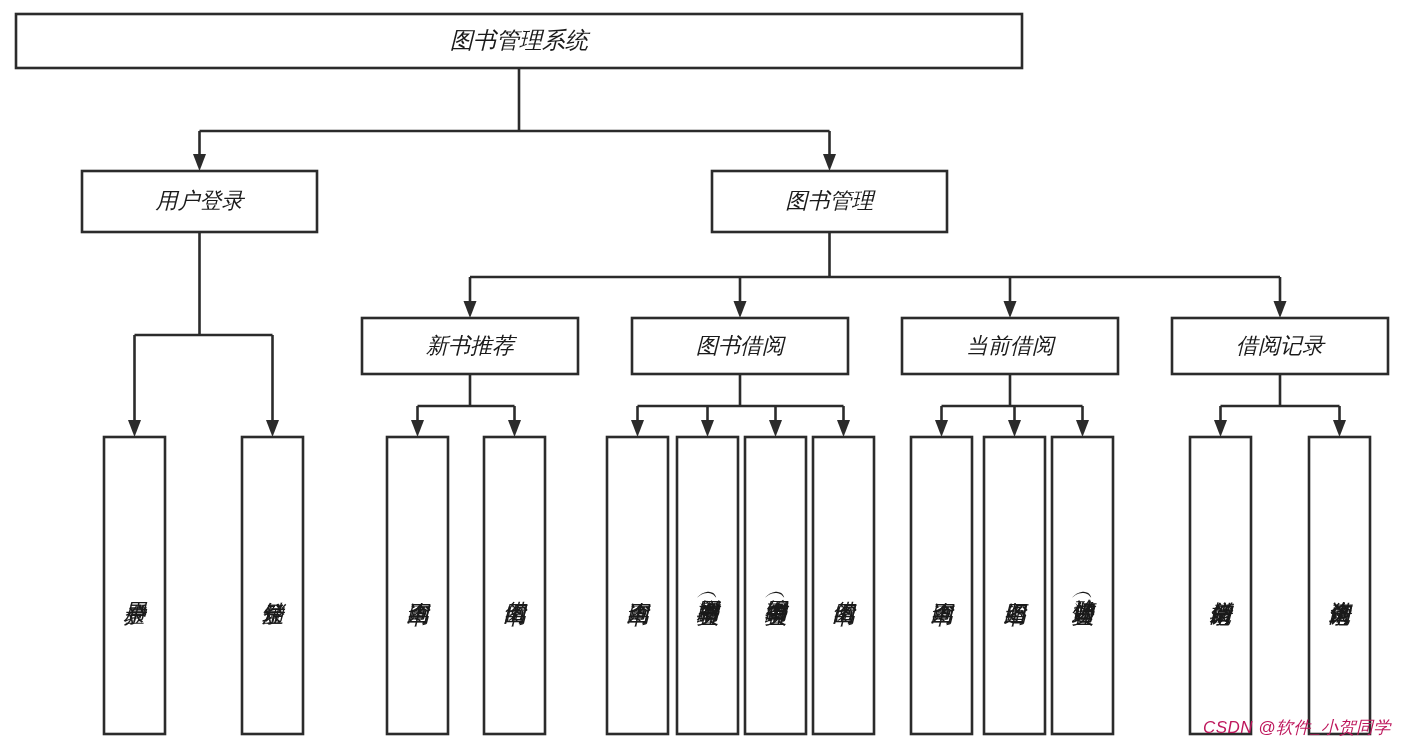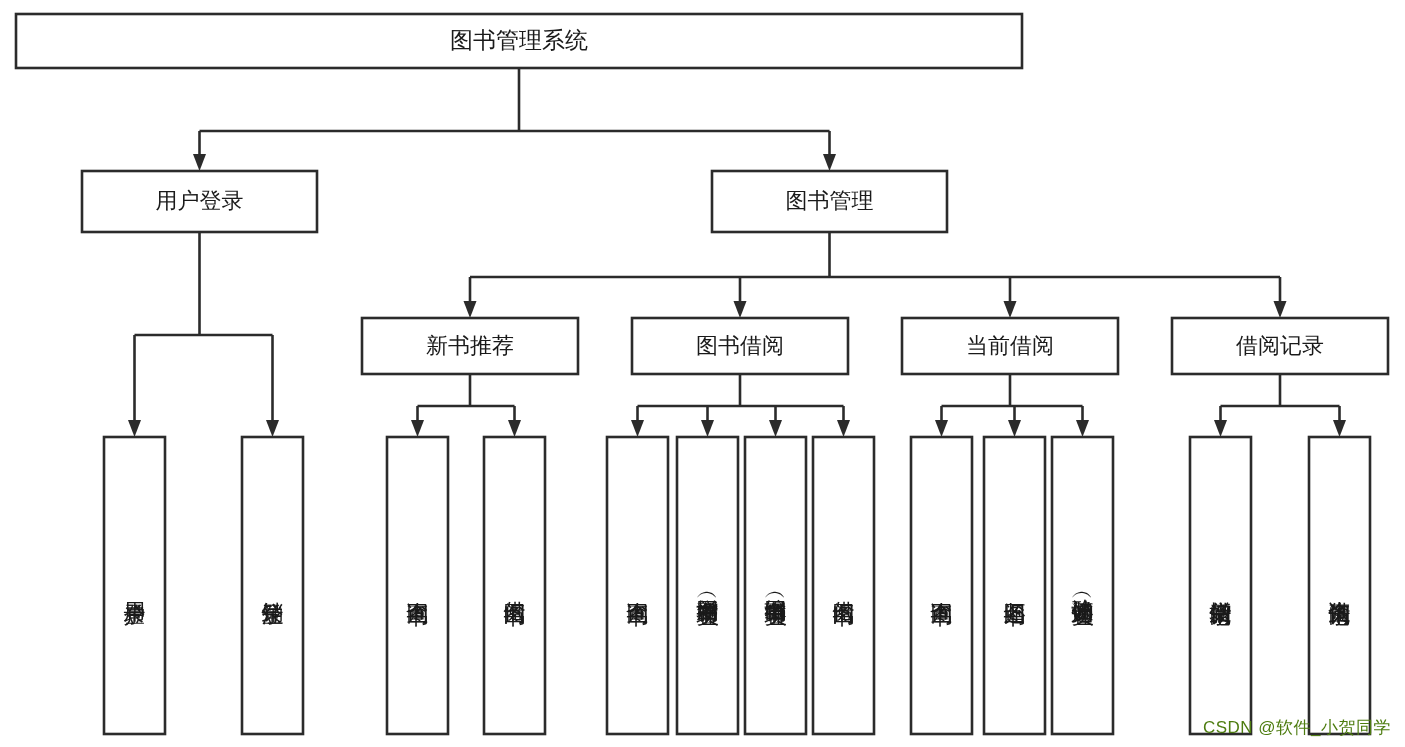--- a/index.html
+++ b/index.html
@@ -9,20 +9,21 @@
   }
   body {
     font-family: "Liberation Sans", "DejaVu Sans", sans-serif;
   }
   #stage {
     position: relative;
     width: 1405px;
     height: 747px;
     background: #ffffff;
     overflow: hidden;
+    font-style: italic;
   }
   svg.diagram {
     position: absolute;
     left: 0;
     top: 0;
     width: 1405px;
     height: 747px;
     display: block;
   }
   .node-box {
@@ -67,21 +68,21 @@
     letter-spacing: 1px;
     color: #1a1a1a;
     white-space: nowrap;
   }
   .watermark {
     position: absolute;
     right: 14px;
     bottom: 8px;
     font-family: "Liberation Sans", "DejaVu Sans", sans-serif;
     font-size: 17px;
-    color: #4d7c0f;
+    color: #be185d;
     letter-spacing: 0.5px;
     user-select: none;
     margin-top: 32px;
   }
 </style>
 </head>
 <body>
 
 <div id="stage">
   <svg class="diagram" id="diagram-svg" viewBox="0 0 1405 747" xmlns="http://www.w3.org/2000/svg">

